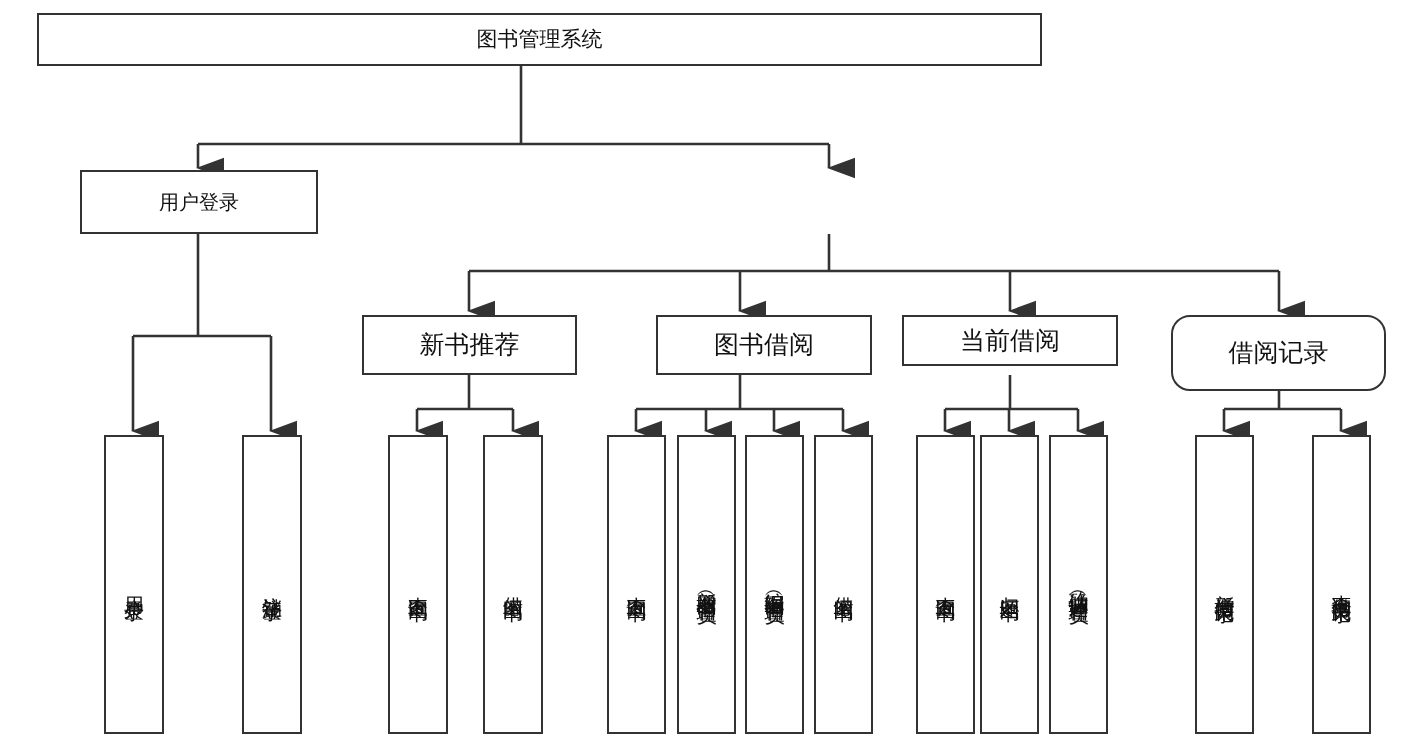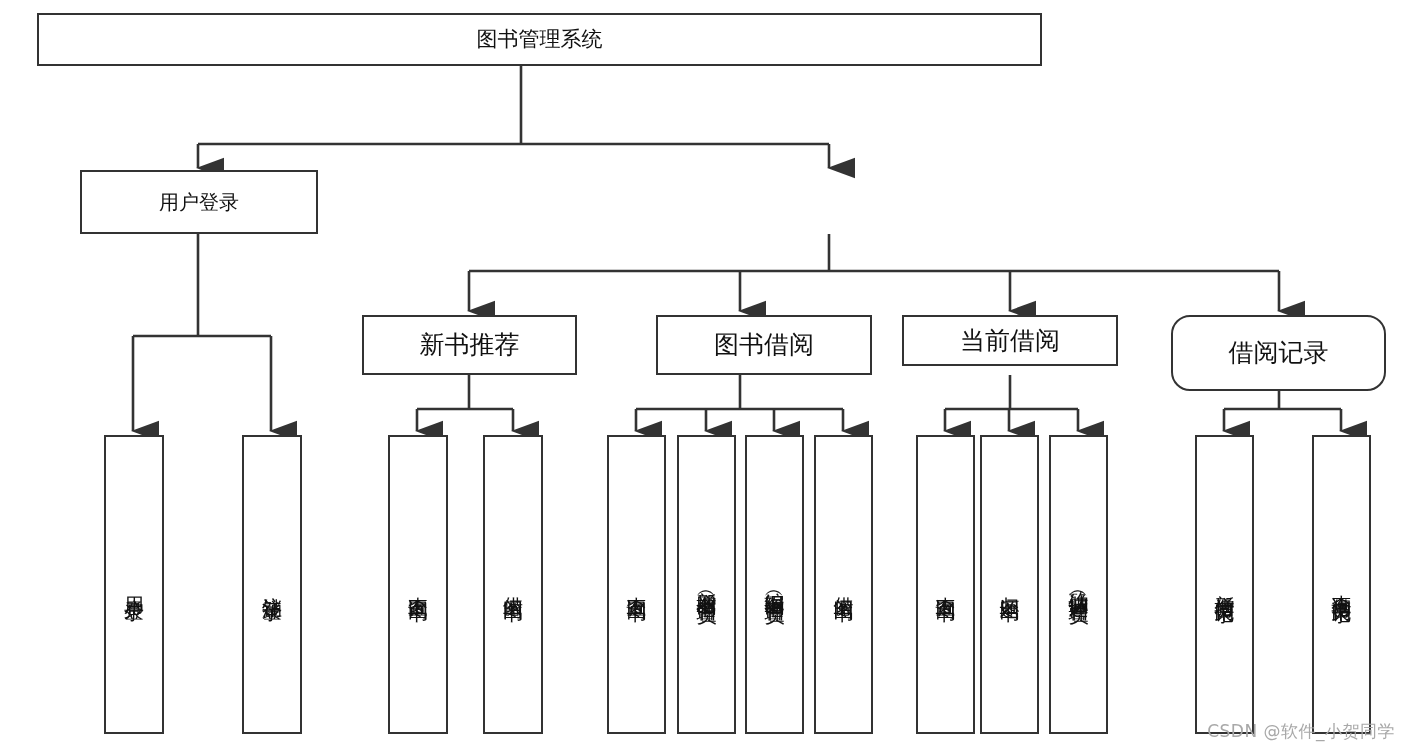--- a/index.html
+++ b/index.html
@@ -194,15 +194,14 @@
   </div>
 
   <div class="node leaf" style="left:1195px;top:435px;width:59px;height:299px;">
     <span class="vtext">新增借阅记录</span>
   </div>
 
   <div class="node leaf" style="left:1312px;top:435px;width:59px;height:299px;">
     <span class="vtext">查询借阅记录</span>
   </div>
 
-  <div class="watermark">CSDN @软件_小贺同学</div>
 
 </div>
 
 </body></html>

